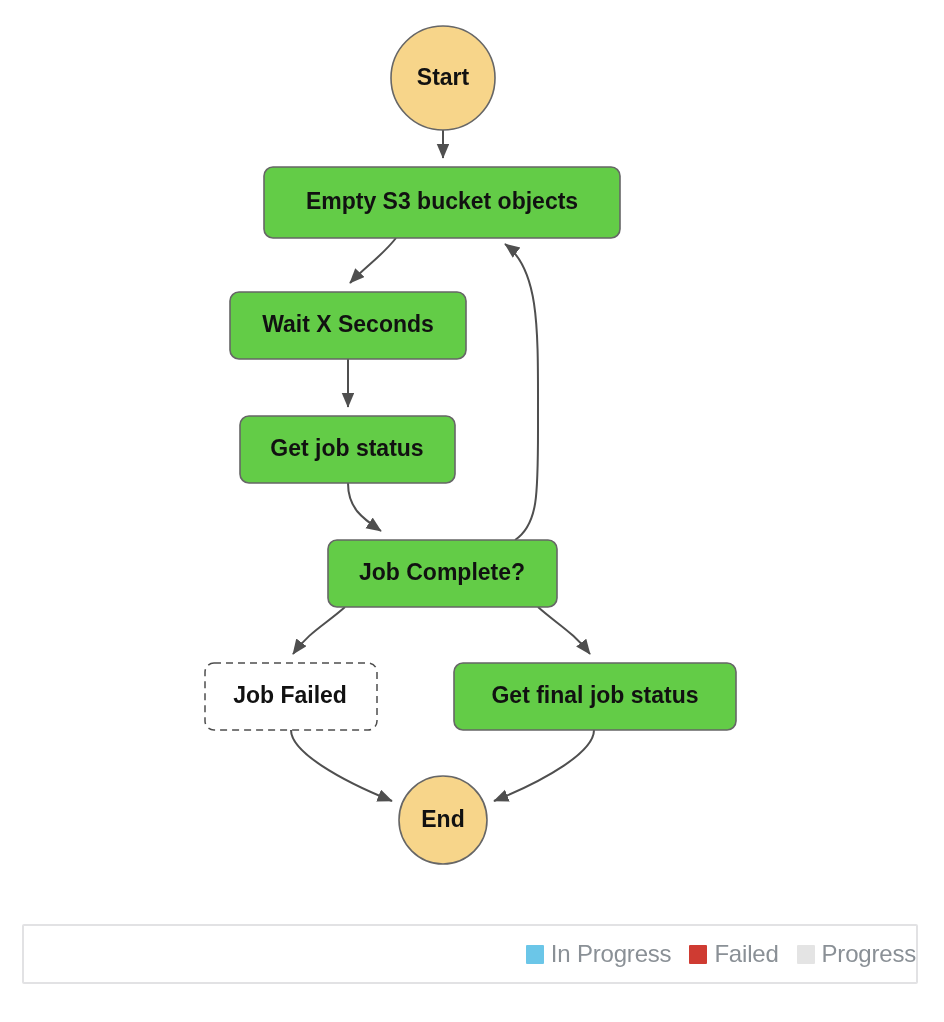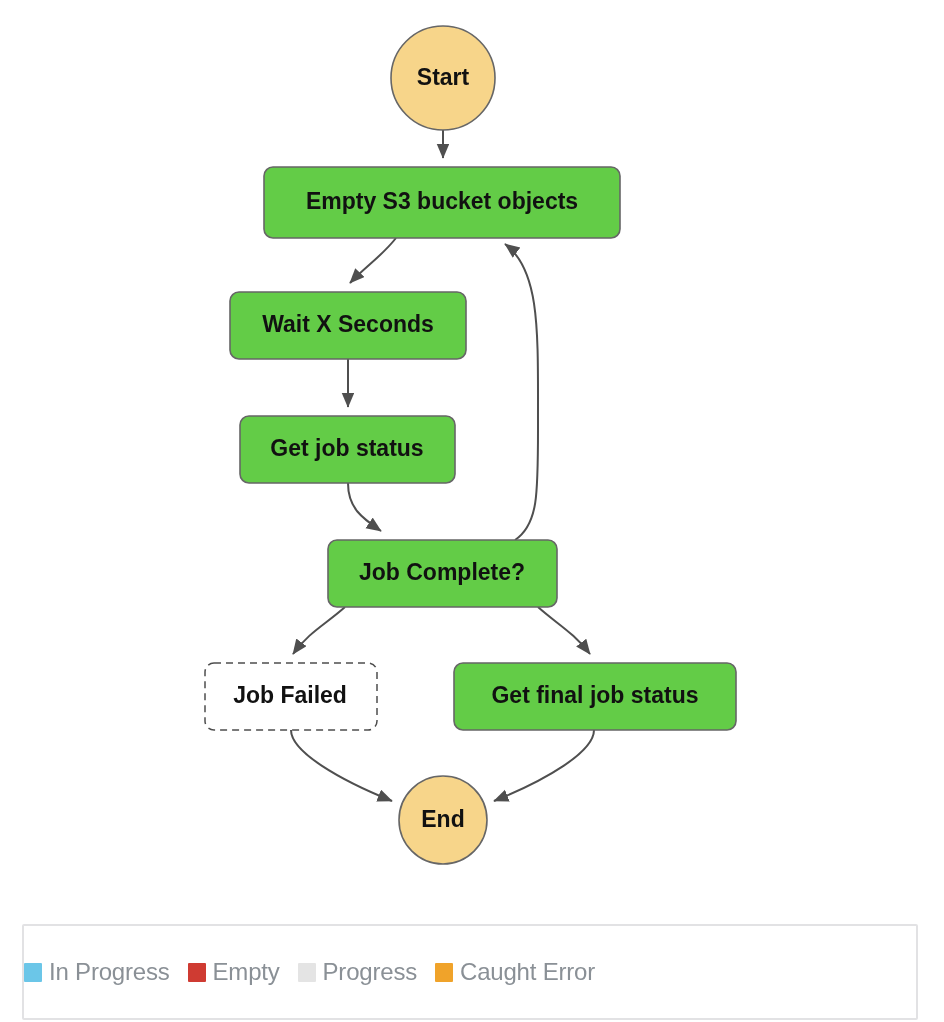--- a/index.html
+++ b/index.html
@@ -56,28 +56,28 @@
     fill: none;
     stroke: #4f4f4f;
     stroke-width: 2;
   }
   
   .legend-box {
     position: absolute;
     left: 22px;
     top: 924px;
     width: 896px;
-    height: 96px;
+    height: 60px;
     box-sizing: border-box;
     border: 2px solid #e2e2e4;
     background: #ffffff;
     border-radius: 2px;
     display: flex;
     align-items: center;
-    justify-content: flex-start;
+    justify-content: flex-end;
   }
   .legend-items {
     display: flex;
     align-items: center;
     gap: 18px;
   }
   .legend-item {
     display: flex;
     align-items: center;
     gap: 7px;
@@ -177,29 +177,25 @@
     <div class="legend-items">
 
       <div class="legend-item">
         <span class="legend-swatch" style="background:#6bc6e8"></span>
         <span class="legend-text">In Progress</span>
       </div>
 
 
       <div class="legend-item">
         <span class="legend-swatch" style="background:#cf3b32"></span>
-        <span class="legend-text">Empty</span>
+        <span class="legend-text">Failed</span>
       </div>
 
       <div class="legend-item">
         <span class="legend-swatch" style="background:#e4e4e4"></span>
         <span class="legend-text">Progress</span>
       </div>
 
-      <div class="legend-item">
-        <span class="legend-swatch" style="background:#f0a32a"></span>
-        <span class="legend-text">Caught Error</span>
-      </div>
 
     </div>
   </div>
 
 </div>
 
 </body></html>

